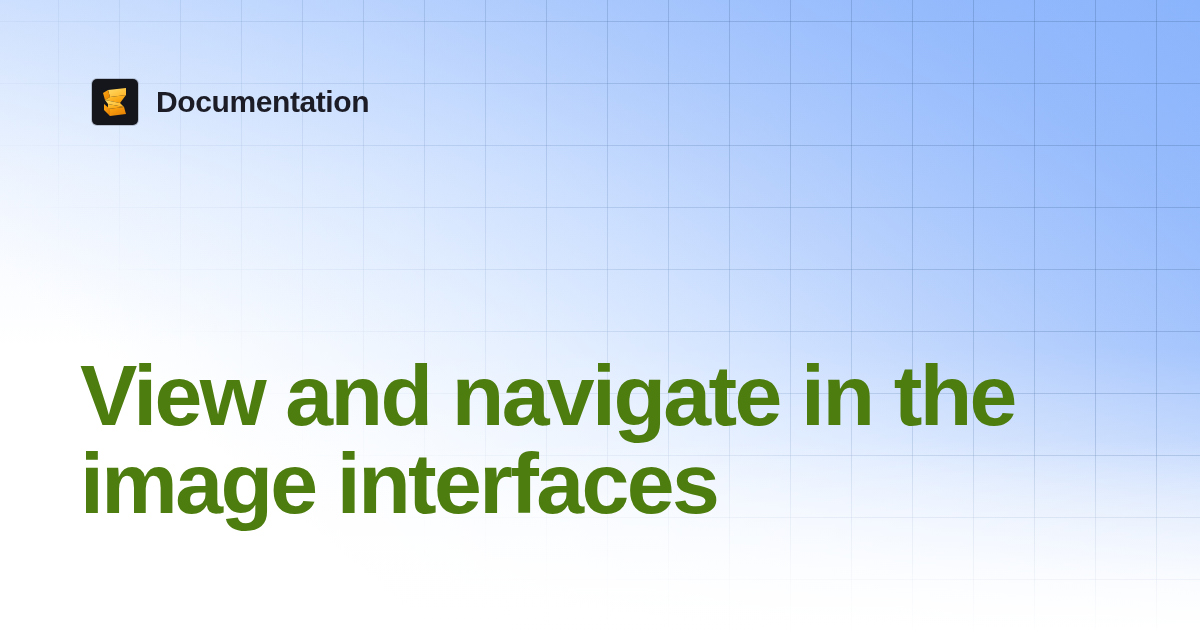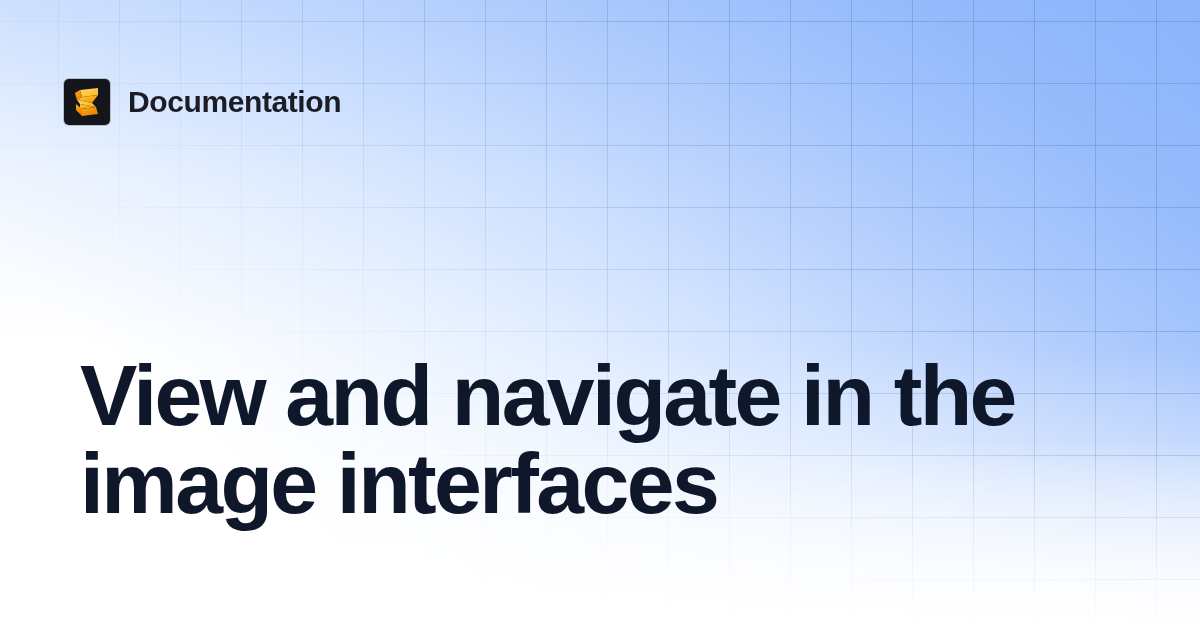--- a/index.html
+++ b/index.html
@@ -90,21 +90,21 @@
     height: 190px;
     background: linear-gradient(180deg,
       rgba(255,255,255,0) 0%,
       rgba(255,255,255,0.45) 45%,
       rgba(255,255,255,0.95) 100%);
   }
 
   
   .brand {
     position: absolute;
-    left: 64px;
+    left: 92px;
     top: 79px;
     display: flex;
     align-items: center;
     gap: 18px;
   }
 
   .brand-logo {
     width: 46px;
     height: 46px;
     border-radius: 5px;
@@ -129,21 +129,21 @@
   .headline {
     position: absolute;
     left: 80px;
     top: 352px;
     width: 1040px;
     margin: 0;
     font-size: 86px;
     line-height: 1.02;
     font-weight: 700;
     letter-spacing: -2.6px;
-    color: #0f172a;
+    color: #4d7c0f;
     word-break: break-word;
   }
 </style>
 </head>
 <body>
 
 <div class="og-card">
 
   <div class="bg-gradient"></div>
   <div class="bg-wash"></div>

